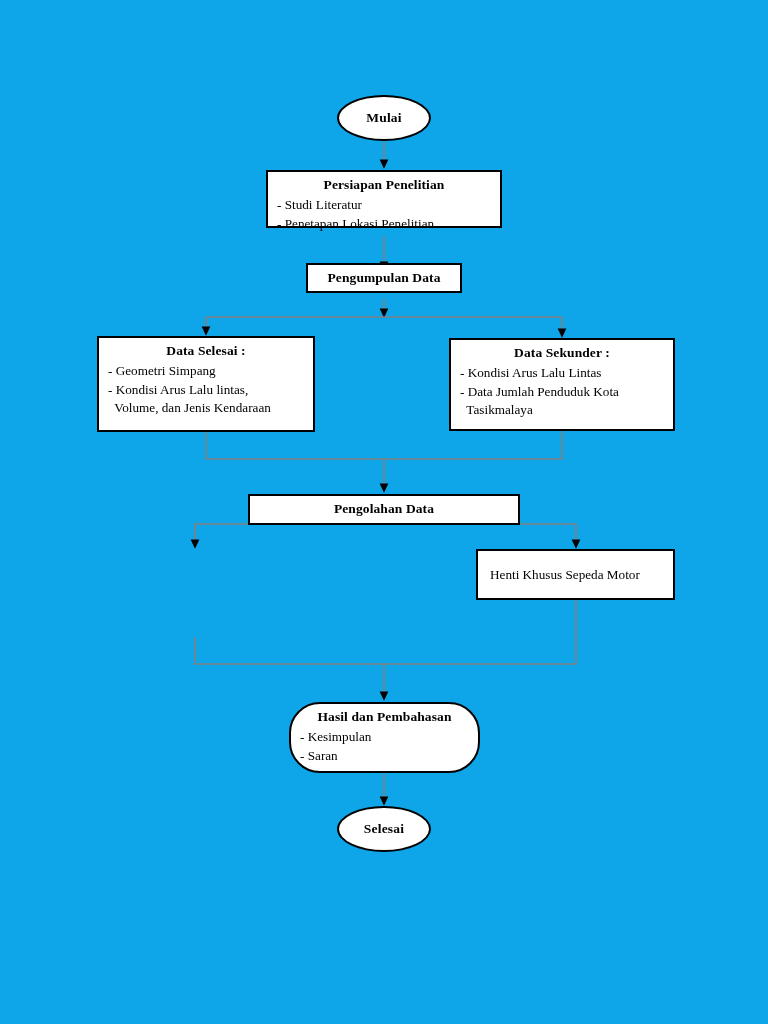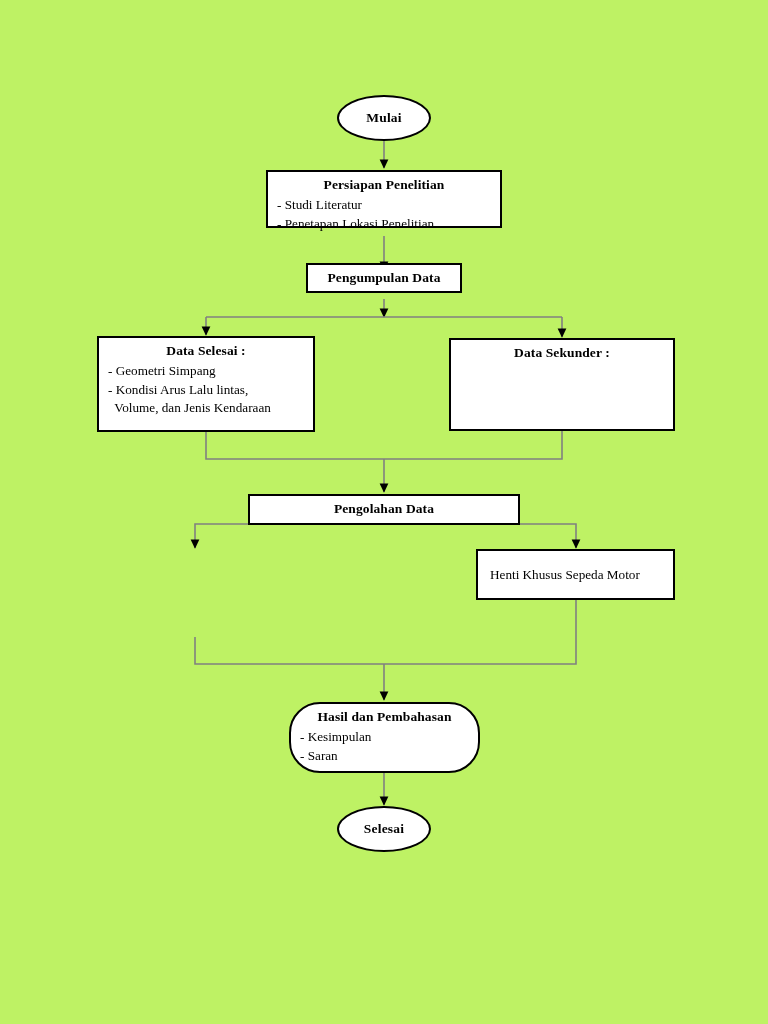--- a/index.html
+++ b/index.html
@@ -4,21 +4,21 @@
 <style>
   html, body {
     margin: 0;
     padding: 0;
     background: #ffffff;
   }
   #canvas {
     position: relative;
     width: 768px;
     height: 1024px;
-    background: #bef264;
+    background: #0ea5e9;
     font-family: "Liberation Serif", "DejaVu Serif", serif;
     overflow: hidden;
   }
   #connectors {
     position: absolute;
     left: 0;
     top: 0;
     width: 768px;
     height: 1024px;
     pointer-events: none;
@@ -156,20 +156,25 @@
         <li>- Geometri Simpang</li>
         <li>- Kondisi Arus Lalu lintas,</li>
         <li>  Volume, dan Jenis Kendaraan</li>
       </ul>
     </div>
   </div>
 
   <div class="node box" style="left:449px; top:338px; width:226px; height:93px;">
     <div class="box-inner">
       <span class="box-title">Data Sekunder :</span>
+      <ul class="item-list">
+        <li>- Kondisi Arus Lalu Lintas</li>
+        <li>- Data Jumlah Penduduk Kota</li>
+        <li>  Tasikmalaya</li>
+      </ul>
     </div>
   </div>
 
   <div class="node box" style="left:248px; top:494px; width:272px; height:31px;">
     <div class="box-single">
       <span class="box-title">Pengolahan Data</span>
     </div>
   </div>
 
 

